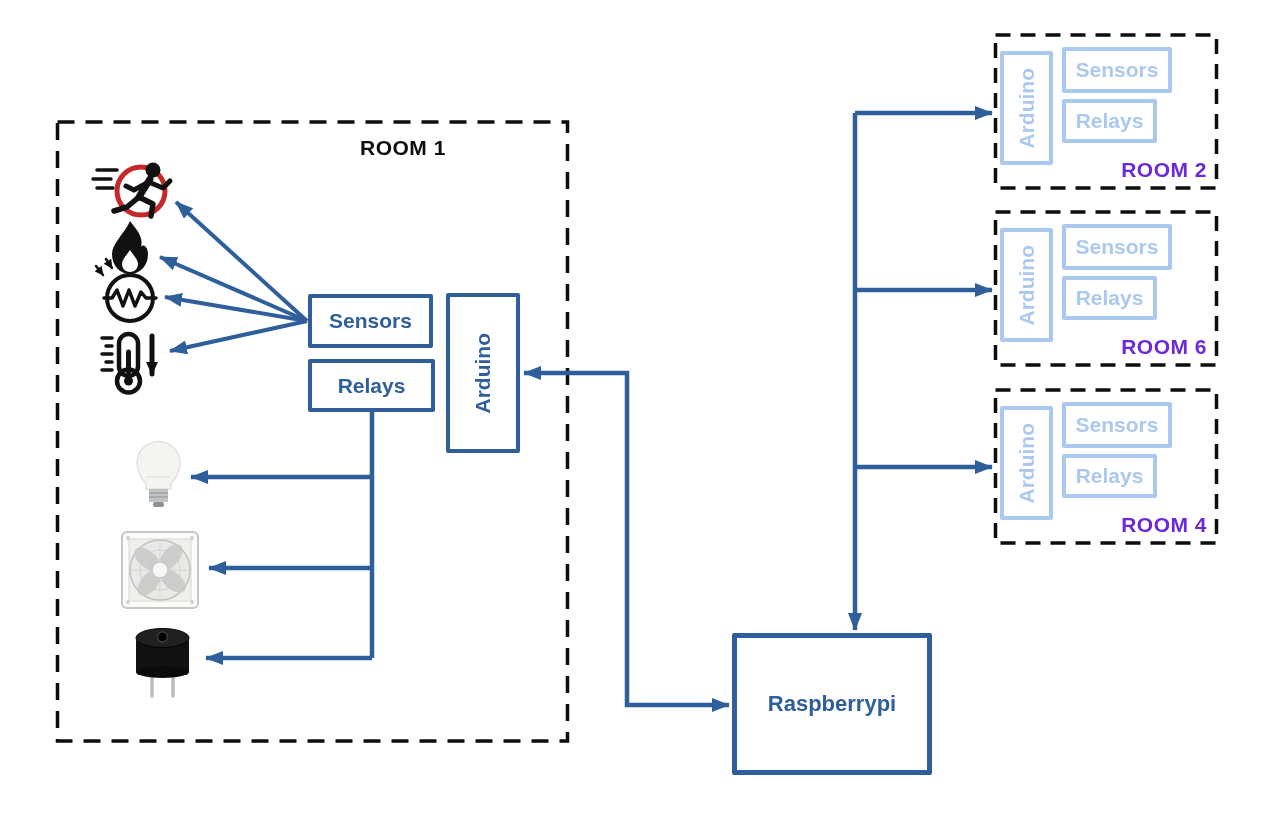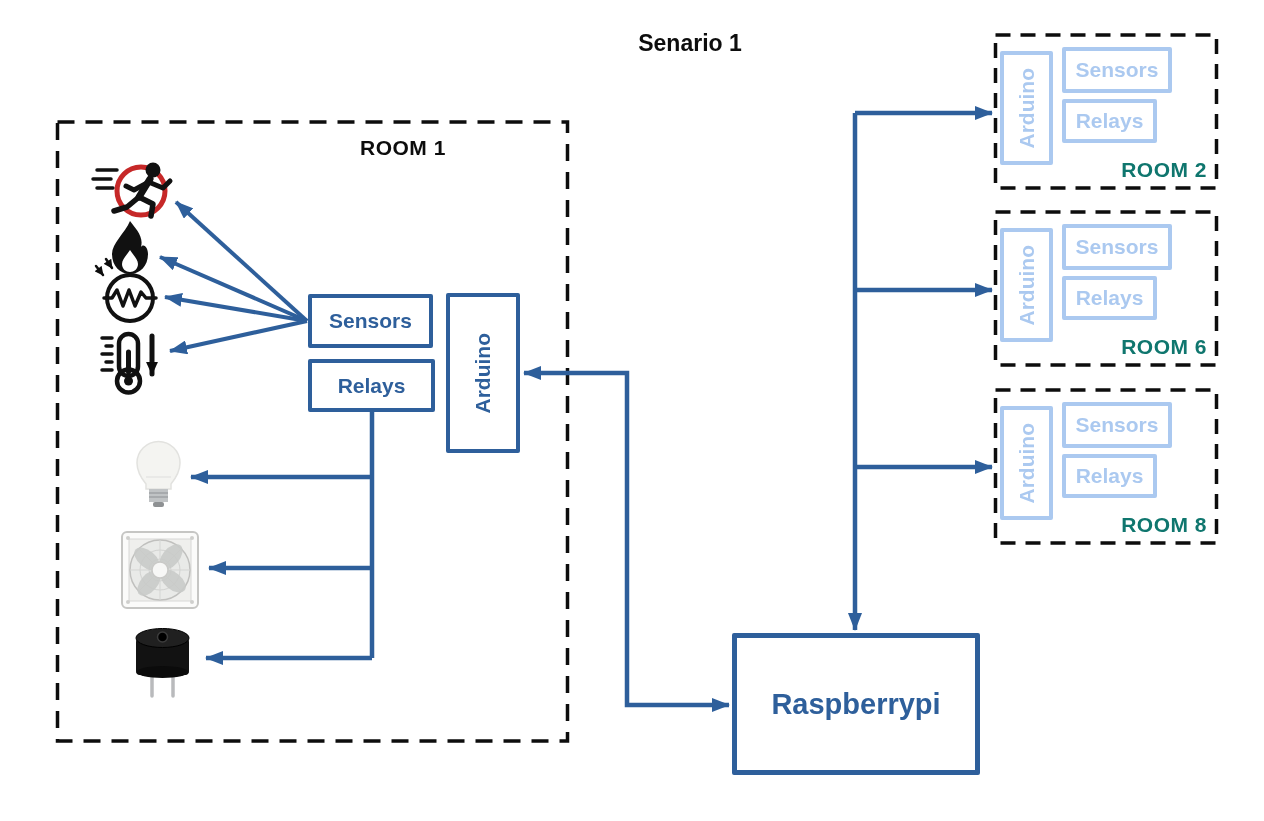--- a/index.html
+++ b/index.html
@@ -7,34 +7,34 @@
           font-family:"Liberation Sans",sans-serif;overflow:hidden;}
   .layer{position:absolute;left:0;top:0;width:1264px;height:821px;}
   .title{position:absolute;left:540px;top:30px;width:300px;text-align:center;
          font-size:23px;font-weight:bold;color:#0d0d0d;}
   .blue-box{position:absolute;display:flex;align-items:center;justify-content:center;
             border:4px solid #2e5f9b;color:#2e5f9b;font-weight:bold;font-size:21px;
             background:#ffffff;box-sizing:border-box;border-radius:2px;}
   #box-sensors{left:308px;top:294px;width:125px;height:54px;}
   #box-relays{left:308px;top:359px;width:127px;height:53px;}
   #box-arduino{left:446px;top:293px;width:74px;height:160px;}
-  #box-raspberrypi{left:732px;top:633px;width:248px;height:142px;border-width:5px;font-size:29px;}
+  #box-raspberrypi{left:732px;top:633px;width:200px;height:142px;border-width:5px;font-size:22px;}
   .vtext{writing-mode:vertical-rl;transform:rotate(180deg);}
   .room1-label{position:absolute;left:360px;top:136px;width:200px;
                font-size:21px;font-weight:bold;color:#0d0d0d;letter-spacing:.5px;}
   .remote-room{position:absolute;left:995px;width:222px;height:153px;}
   #room2{top:35px;} #room3{top:212px;} #room4{top:390px;}
   .lite-box{position:absolute;display:flex;align-items:center;justify-content:center;
             border:4px solid #abc9f0;color:#abc9f0;font-weight:bold;font-size:21px;
             background:#ffffff;box-sizing:border-box;border-radius:2px;}
   .rr-arduino{left:5px;top:16px;width:53px;height:114px;}
   .rr-sensors{left:67px;top:12px;width:110px;height:46px;}
   .rr-relays{left:67px;top:64px;width:95px;height:44px;}
   .rr-label{position:absolute;right:10px;bottom:6px;font-size:21px;font-weight:bold;
-            color:#0f766e;letter-spacing:.5px;}
+            color:#6d28d9;letter-spacing:.5px;}
 </style>
 </head>
 <body>
 
 <div class="canvas">
 
   <svg class="layer" viewBox="0 0 1264 821">
     <defs>
       <marker id="arr" viewBox="0 0 18 14" refX="17" refY="7" markerWidth="18" markerHeight="14" orient="auto-start-reverse" markerUnits="userSpaceOnUse">
         <path d="M0,0 L18,7 L0,14 Z" fill="#2e5f9b"></path>
@@ -148,21 +148,20 @@
     <g>
       <line x1="152" y1="670" x2="152" y2="696" stroke="#b9babc" stroke-width="3.5" stroke-linecap="round"></line>
       <line x1="173" y1="670" x2="173" y2="696" stroke="#b9babc" stroke-width="3.5" stroke-linecap="round"></line>
       <rect x="136" y="638" width="53" height="37" rx="4" fill="#121212"></rect>
       <ellipse cx="162.5" cy="672" rx="26" ry="6" fill="#0b0b0b"></ellipse>
       <ellipse cx="162.5" cy="638" rx="26.5" ry="9.5" fill="#202020" stroke="#000" stroke-width="1"></ellipse>
       <circle cx="162.5" cy="637" r="5" fill="#000" stroke="#3c3c3c" stroke-width="1.5"></circle>
     </g>
   </svg>
 
-  <div class="title">Senario 1</div>
 
   <div class="room1-label">ROOM 1</div>
   <div class="blue-box" id="box-sensors">Sensors</div>
   <div class="blue-box" id="box-relays">Relays</div>
   <div class="blue-box" id="box-arduino">
     <span class="vtext">Arduino</span>
   </div>
 
   <div class="blue-box" id="box-raspberrypi">Raspberrypi</div>
 
@@ -183,16 +182,16 @@
     <div class="lite-box rr-relays">Relays</div>
     <div class="rr-label">ROOM 6</div>
   </div>
 
   <div class="remote-room" id="room4">
     <div class="lite-box rr-arduino">
       <span class="vtext">Arduino</span>
     </div>
     <div class="lite-box rr-sensors">Sensors</div>
     <div class="lite-box rr-relays">Relays</div>
-    <div class="rr-label">ROOM 8</div>
+    <div class="rr-label">ROOM 4</div>
   </div>
 
 </div>
 
 </body></html>

